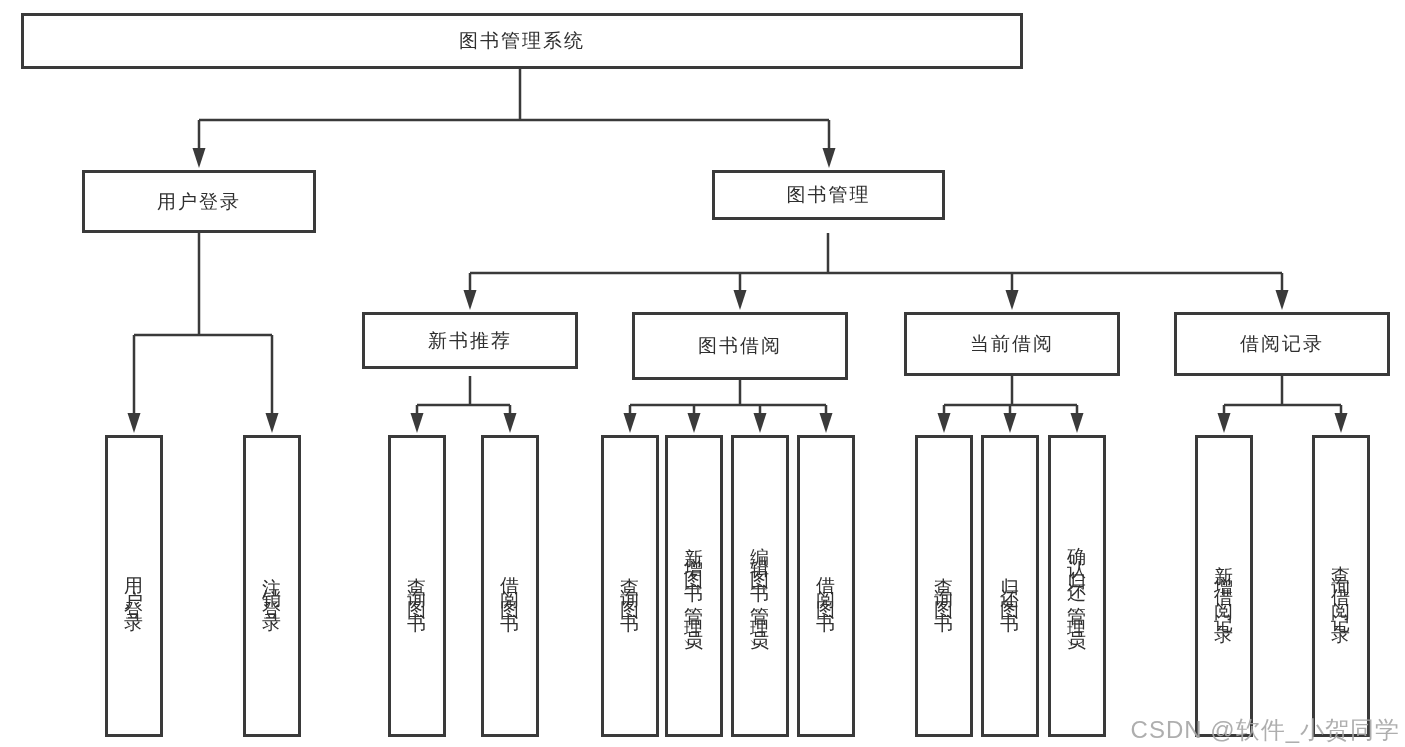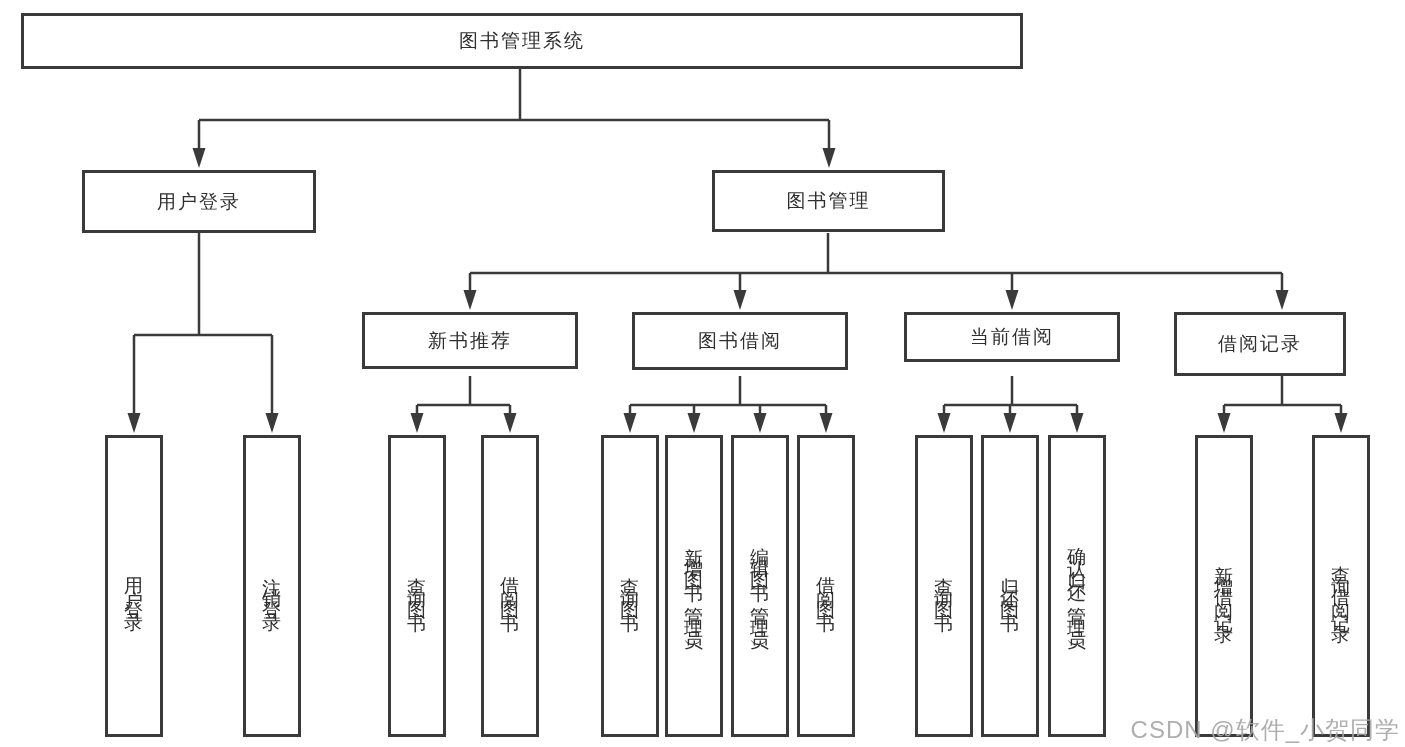--- a/index.html
+++ b/index.html
@@ -97,34 +97,34 @@
     </g>
   </svg>
 
   <div class="box" style="left:21px;top:13px;width:1002px;height:56px">
     <span class="lbl">图书管理系统</span>
   </div>
 
   <div class="box" style="left:82px;top:170px;width:234px;height:63px">
     <span class="lbl">用户登录</span>
   </div>
-  <div class="box" style="left:712px;top:170px;width:233px;height:62px">
+  <div class="box" style="left:712px;top:170px;width:233px;height:50px">
     <span class="lbl">图书管理</span>
   </div>
 
   <div class="box" style="left:362px;top:312px;width:216px;height:57px">
     <span class="lbl">新书推荐</span>
   </div>
-  <div class="box" style="left:632px;top:312px;width:216px;height:58px">
+  <div class="box" style="left:632px;top:312px;width:216px;height:68px">
     <span class="lbl">图书借阅</span>
   </div>
-  <div class="box" style="left:904px;top:312px;width:216px;height:50px">
+  <div class="box" style="left:904px;top:312px;width:216px;height:64px">
     <span class="lbl">当前借阅</span>
   </div>
-  <div class="box" style="left:1174px;top:312px;width:172px;height:64px">
+  <div class="box" style="left:1174px;top:312px;width:216px;height:64px">
     <span class="lbl">借阅记录</span>
   </div>
 
   <div class="box leaf" style="left:105px;top:435px;width:58px;height:302px">
     <span class="lbl">用户登录</span>
   </div>
   <div class="box leaf" style="left:243px;top:435px;width:58px;height:302px">
     <span class="lbl">注销登录</span>
   </div>
   <div class="box leaf" style="left:388px;top:435px;width:58px;height:302px">

